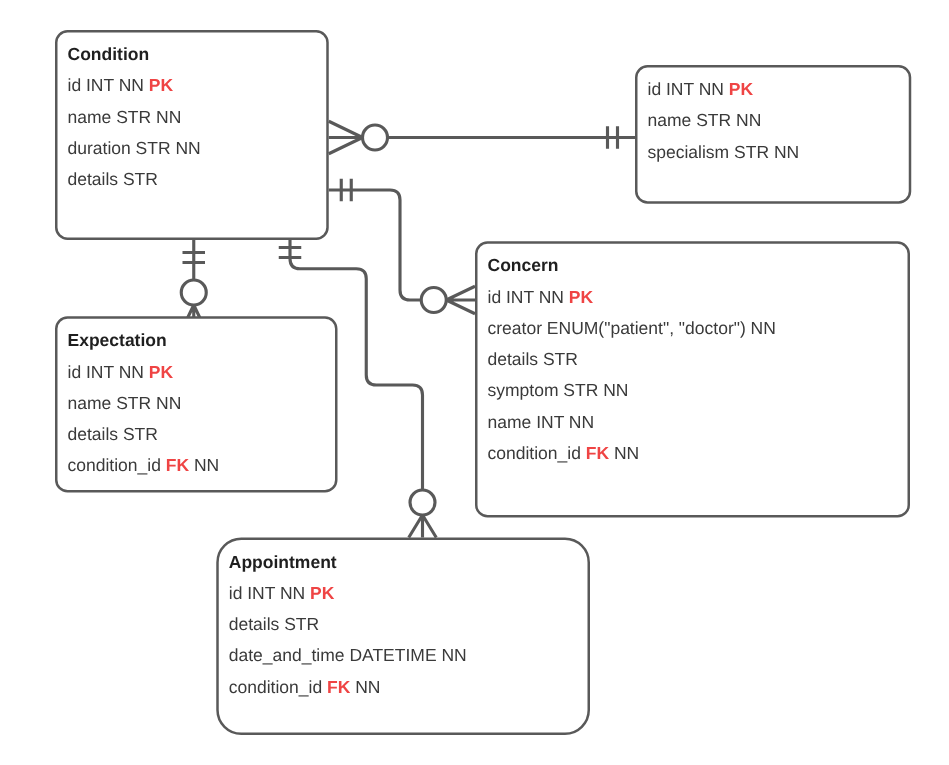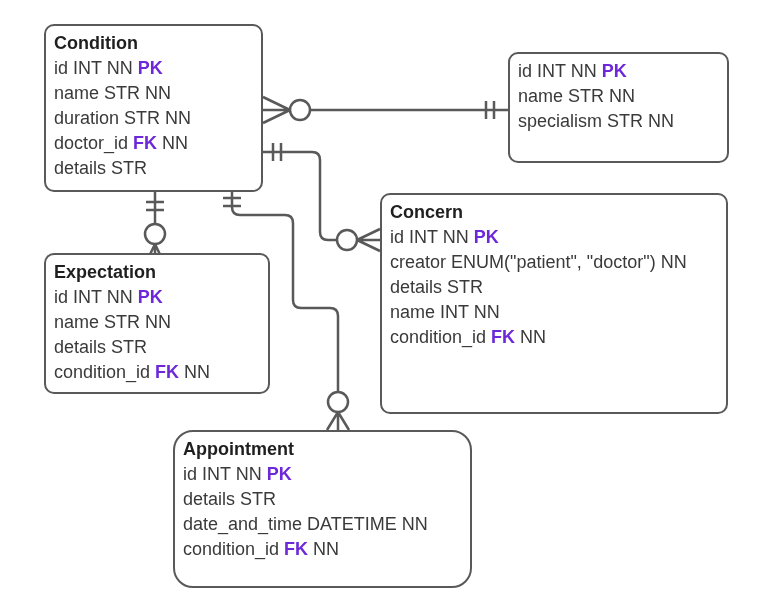--- a/index.html
+++ b/index.html
@@ -20,33 +20,33 @@
     left: 0;
     top: 0;
   }
   .entity {
     position: absolute;
     box-sizing: border-box;
     background: #ffffff;
     border: 2px solid #595959;
     border-radius: 10px;
     padding: 5px 8px;
-    font-size: 18px;
+    font-size: 14px;
     line-height: 25px;
     color: #3a3a3a;
     white-space: nowrap;
     overflow: hidden;
   }
   .entity-title {
     font-weight: bold;
     color: #1f1f1f;
   }
   .entity-row b {
     font-weight: bold;
-    color: #6d28d9;
+    color: #ef4444;
   }
 </style>
 </head>
 <body>
 
 <div class="canvas">
 
   <svg class="connectors" width="759" height="612" viewBox="0 0 759 612" fill="none" stroke="#595959" stroke-width="2.5">
 
     <g>
@@ -93,33 +93,33 @@
       </g>
     </g>
   </svg>
 
   <div id="entities">
       <div class="entity" style="left: 44px; top: 24px; width: 219px; height: 168px;">
         <div class="entity-title">Condition</div>
         <div class="entity-row"><span>id INT NN </span><b>PK</b></div>
         <div class="entity-row"><span>name STR NN</span></div>
         <div class="entity-row"><span>duration STR NN</span></div>
-        <div class="entity-row"><span>doctor_id </span><b>FK</b><span> NN</span></div>
         <div class="entity-row"><span>details STR</span></div>
       </div>
       <div class="entity" style="left: 508px; top: 52px; width: 221px; height: 111px;">
         <div class="entity-row"><span>id INT NN </span><b>PK</b></div>
         <div class="entity-row"><span>name STR NN</span></div>
         <div class="entity-row"><span>specialism STR NN</span></div>
       </div>
       <div class="entity" style="left: 380px; top: 193px; width: 348px; height: 221px;">
         <div class="entity-title">Concern</div>
         <div class="entity-row"><span>id INT NN </span><b>PK</b></div>
         <div class="entity-row"><span>creator ENUM("patient", "doctor") NN</span></div>
         <div class="entity-row"><span>details STR</span></div>
+        <div class="entity-row"><span>symptom STR NN</span></div>
         <div class="entity-row"><span>name INT NN</span></div>
         <div class="entity-row"><span>condition_id </span><b>FK</b><span> NN</span></div>
       </div>
       <div class="entity" style="left: 44px; top: 253px; width: 226px; height: 141px;">
         <div class="entity-title">Expectation</div>
         <div class="entity-row"><span>id INT NN </span><b>PK</b></div>
         <div class="entity-row"><span>name STR NN</span></div>
         <div class="entity-row"><span>details STR</span></div>
         <div class="entity-row"><span>condition_id </span><b>FK</b><span> NN</span></div>
       </div>

